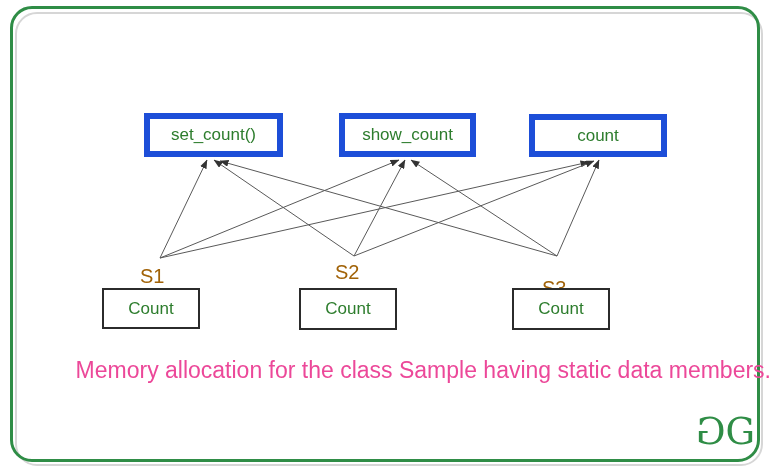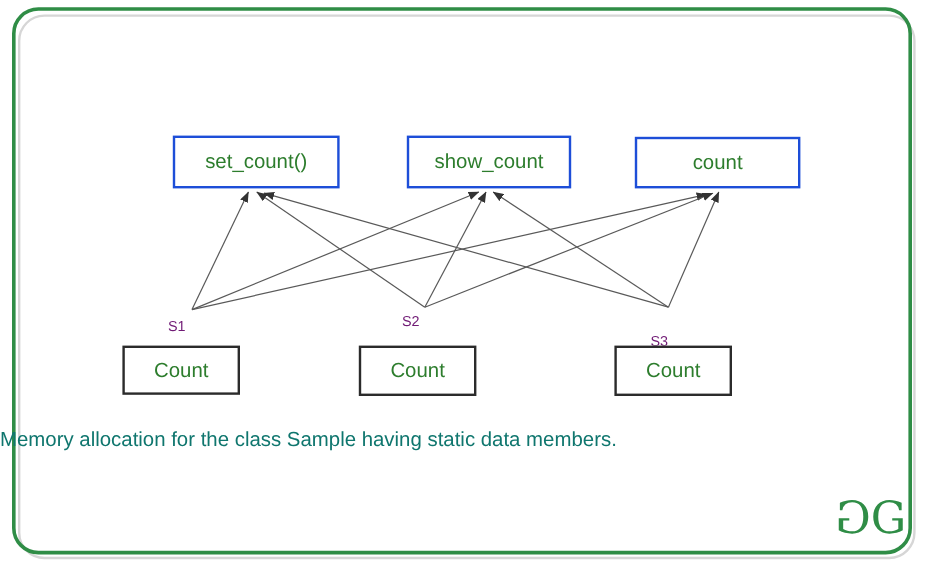--- a/index.html
+++ b/index.html
@@ -11,43 +11,43 @@
     position:absolute;left:15px;top:12px;width:744px;height:450px;
     border:2px solid #d6d6d6;border-radius:22px;background:transparent;
   }
   .frame-green{
     position:absolute;left:10px;top:6px;width:744px;height:450px;
     border:3px solid #2f8d46;border-radius:22px;background:transparent;
   }
   #edges-svg{position:absolute;left:0;top:0;width:771px;height:475px;}
   .tbox{
     position:absolute;box-sizing:border-box;background:#ffffff;
-    border:2px solid #1d4ed8;display:flex;align-items:center;justify-content:center;
+    border:6px solid #1d4ed8;display:flex;align-items:center;justify-content:center;
     color:#2d7d2d;font-size:17px;
   }
   #mbox0{left:144px;top:113px;width:139px;height:44px;}
   #mbox1{left:339px;top:113px;width:137px;height:44px;}
   #mbox2{left:529px;top:114px;width:138px;height:43px;}
   .cbox{
     position:absolute;box-sizing:border-box;background:#ffffff;
     border:2px solid #2b2b2b;display:flex;align-items:center;justify-content:center;
     color:#2d7d2d;font-size:17px;
   }
   #cbox0{left:102px;top:288px;width:98px;height:41px;}
   #cbox1{left:299px;top:288px;width:98px;height:42px;}
   #cbox2{left:512px;top:288px;width:98px;height:42px;}
   .obj-label{
-    position:absolute;color:#701a75;font-size:12px;line-height:1;
+    position:absolute;color:#a16207;font-size:20px;line-height:1;
   }
   #obj0{left:140px;top:266px;}
   #obj1{left:335px;top:262px;text-align:center;}
   #obj2{left:542px;top:278px;}
   .caption{
-    position:absolute;left:0;right:0;top:357px;text-align:left;
-    color:#0f766e;font-size:17px;
+    position:absolute;left:0;right:0;top:357px;text-align:right;
+    color:#ec4899;font-size:23px;
   }
   .logo{
     position:absolute;left:698px;top:413px;color:#2f8d46;
     font-family:"DejaVu Serif",serif;font-size:37px;line-height:1;
     letter-spacing:-2px;
   }
   .logo .flip{display:inline-block;transform:scaleX(-1);}
 </style>
 </head>
 <body>

